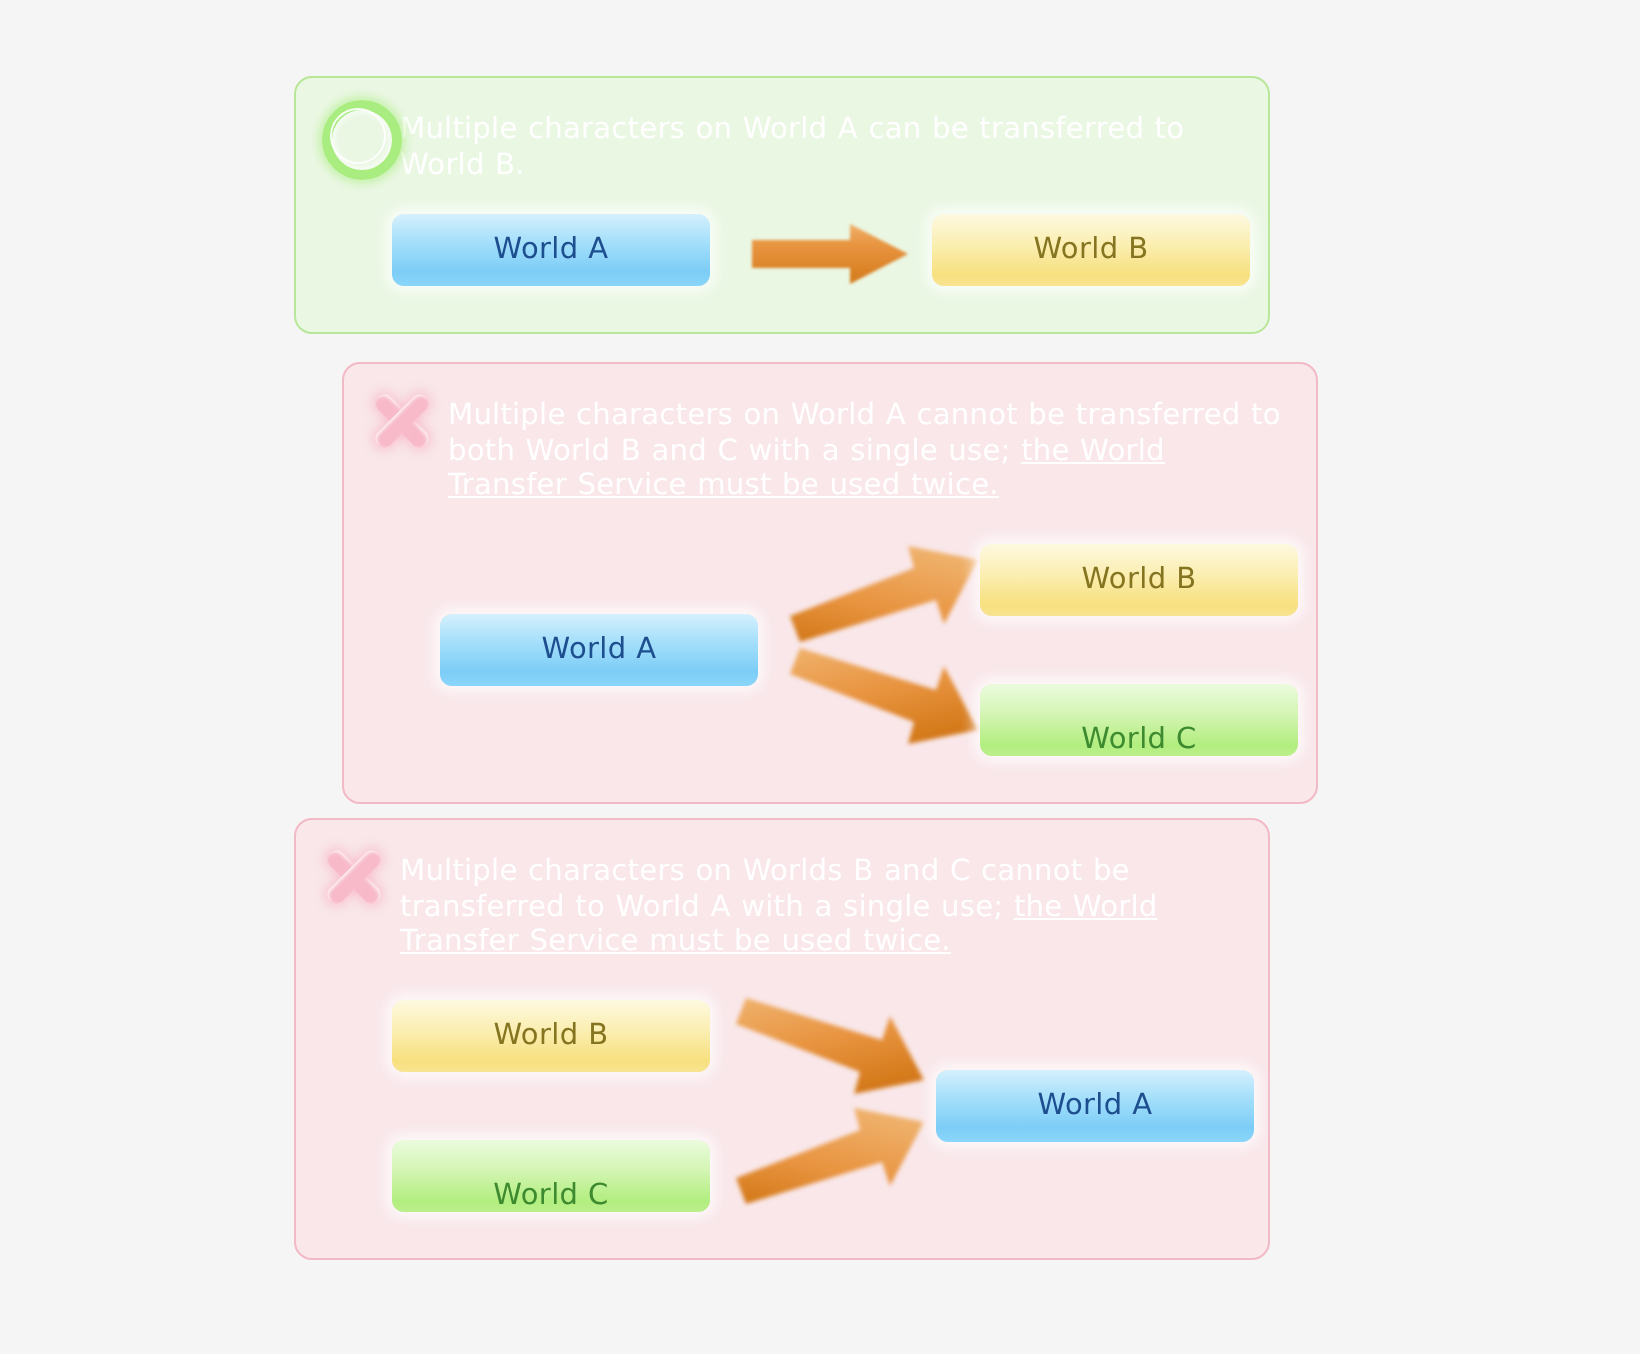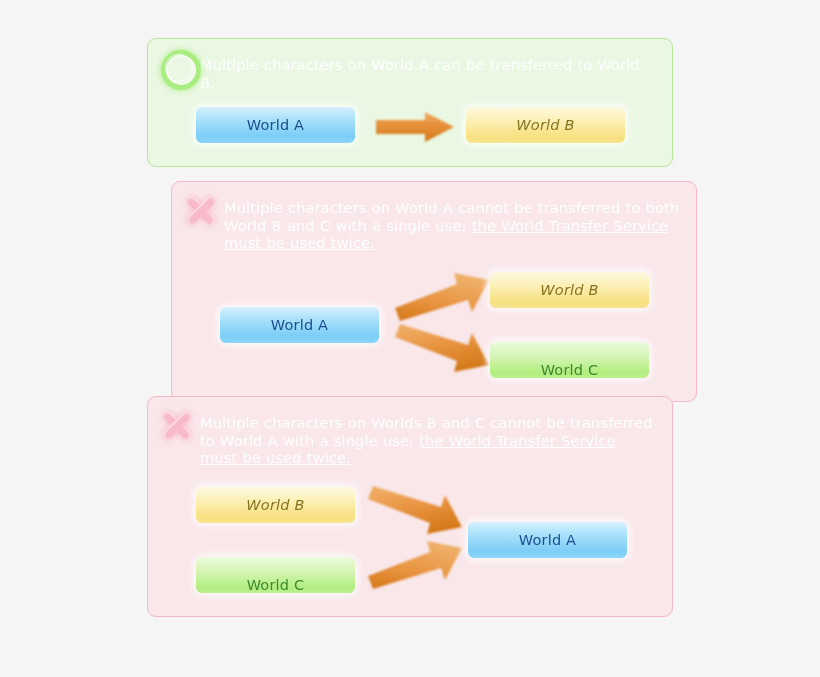--- a/index.html
+++ b/index.html
@@ -12,36 +12,36 @@
     background: #f5f5f5;
     font-family: "DejaVu Sans", "Liberation Sans", sans-serif;
     overflow: hidden;
     position: relative;
   }
 
   
   .panel {
     position: absolute;
     left: 147px;
-    width: 526px;
+    width: 488px;
     box-sizing: border-box;
     border-radius: 9px;
   }
   .panel-ok {
     background: #eaf7e3;
     border: 1px solid #b8e79a;
   }
   .panel-ng {
     background: #f9e7ea;
     border: 1px solid #f2b9c6;
   }
 
   #panel-1 { top: 38px;  height: 129px; }
   #panel-2 { top: 181px; height: 221px; margin-left: 24px; }
-  #panel-3 { top: 396px; height: 221px; }
+  #panel-3 { top: 409px; height: 221px; }
 
   
   .panel-head {
     position: absolute;
     left: 8px;
     top: 8px;
     right: 14px;
     display: flex;
     align-items: flex-start;
   }
@@ -115,21 +115,20 @@
     letter-spacing: .2px;
     box-shadow: 0 0 7px 3px rgba(255,255,255,.75);
   }
   .w-blue {
     background: linear-gradient(to bottom, #d6f0fd 0%, #a9e1fb 35%, #7ccdf7 80%, #8bd6fa 100%);
     color: #1d4f8f;
   }
   .w-yellow {
     background: linear-gradient(to bottom, #fdf9e0 0%, #fbefb4 40%, #f7e07e 85%, #f8e492 100%);
     color: #857520;
-    font-style: italic;
   }
   .w-green {
     background: linear-gradient(to bottom, #eafbdd 0%, #d5f5b5 40%, #b2ee7f 85%, #bbf08c 100%);
     color: #3d8a30;
     align-items: flex-end;
   }
 
   
   .arrow {
     position: absolute;

